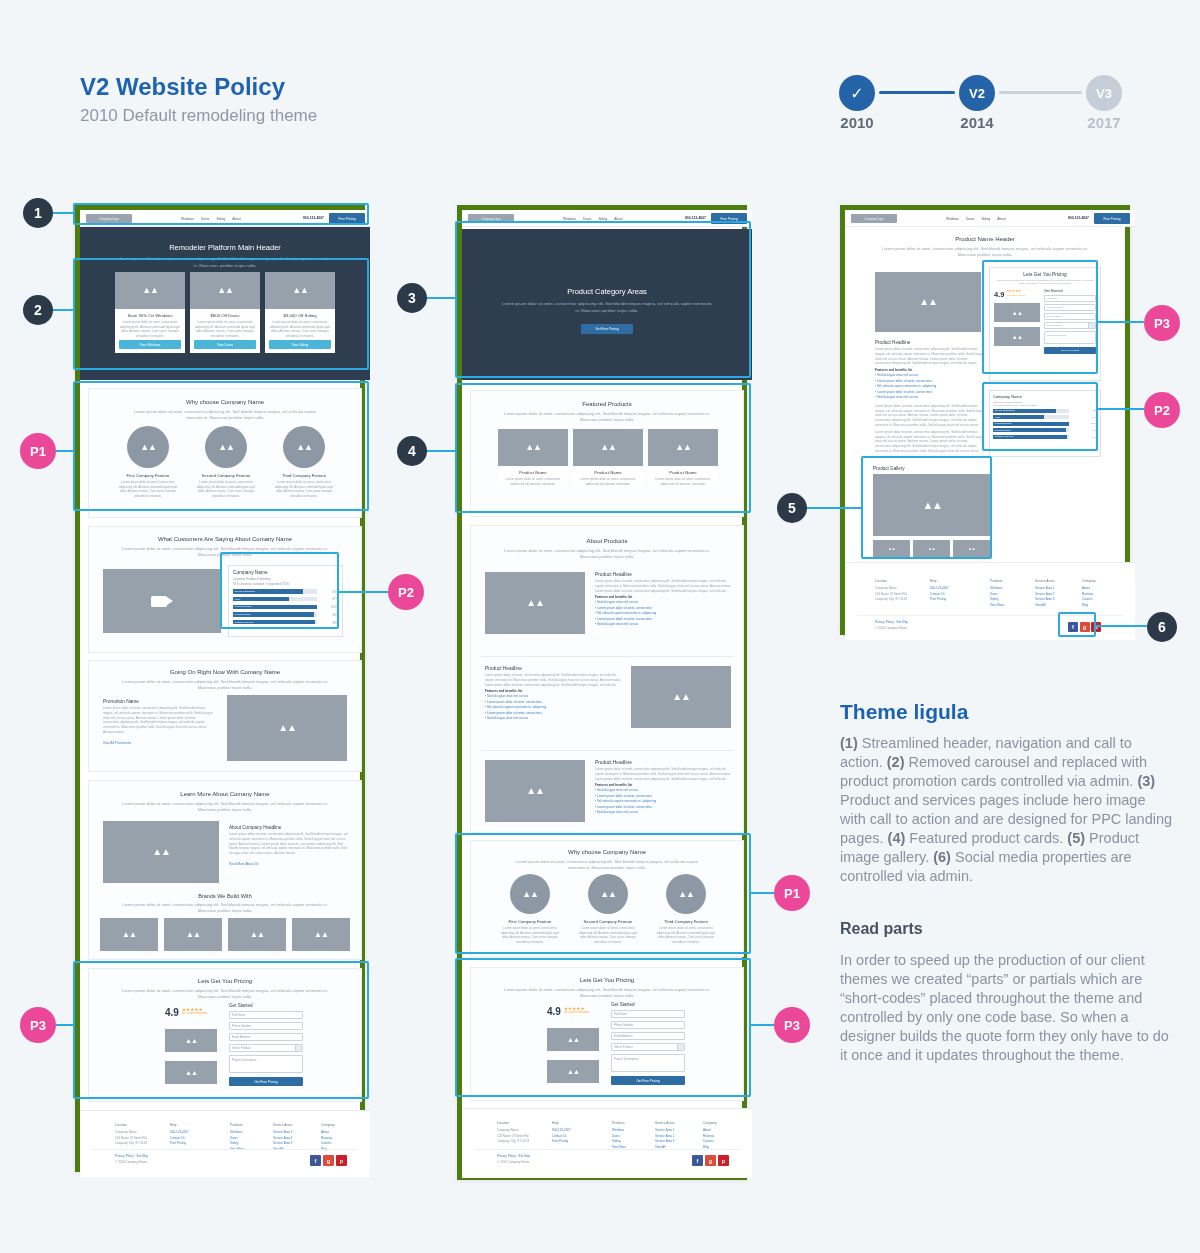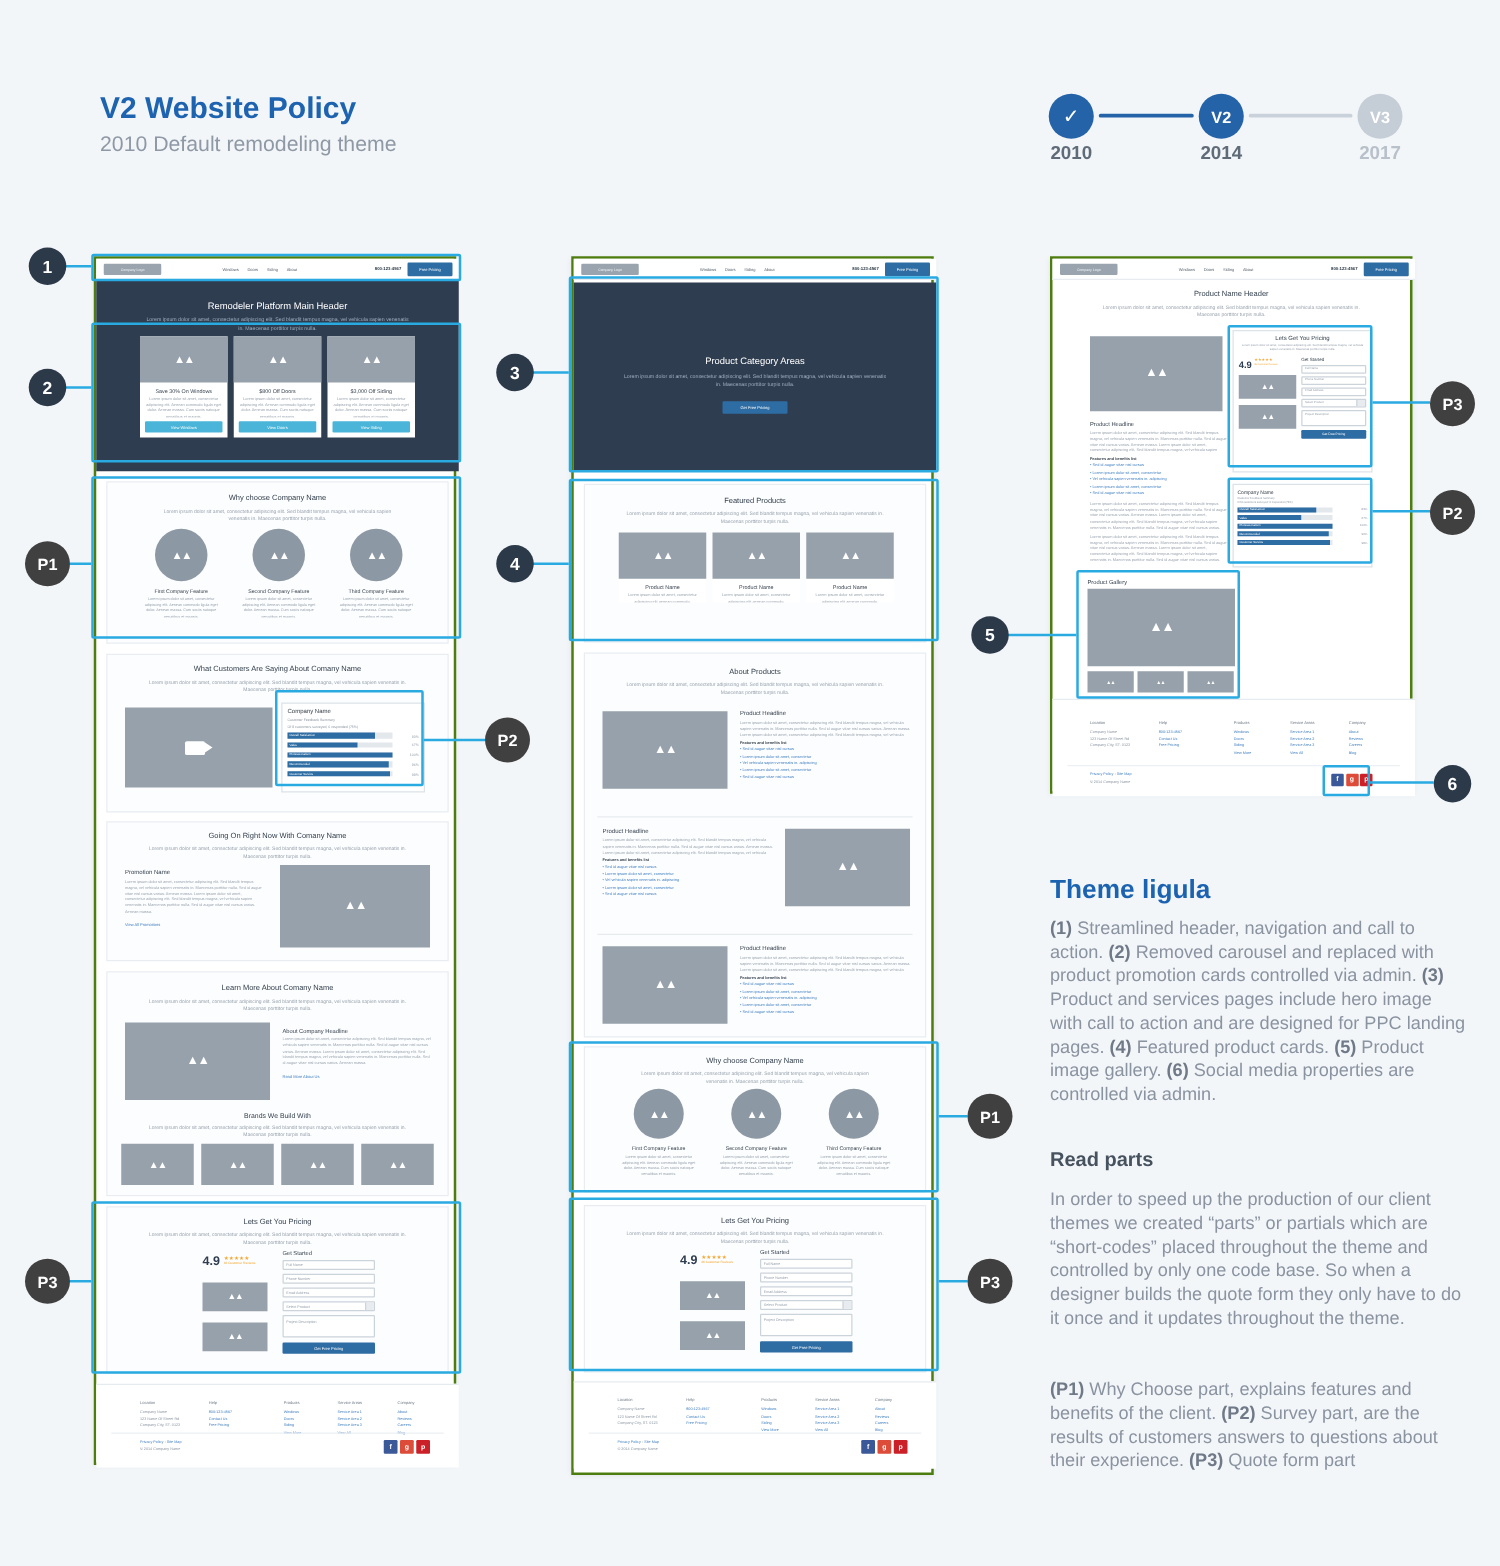--- a/index.html
+++ b/index.html
@@ -17,21 +17,21 @@
 .tl-line.gray{background:#c9d2da}
 .tl-c{position:absolute;top:75px;width:36px;height:36px;border-radius:50%;color:#fff;font-weight:bold;font-size:13px;display:flex;align-items:center;justify-content:center}
 .tl-c.blue{background:#2563a8}
 .tl-c.gray{background:#c5ced6}
 .tl-check{font-size:16px;font-weight:bold}
 .tl-y{position:absolute;top:114px;width:36px;text-align:center;font-size:15px;font-weight:bold}
 .tl-y.dark{color:#5f6b77}
 .tl-y.light{color:#b8c1ca}
 
 
-.wf{position:absolute;background:#fff;border:2px solid #4d7c0f;box-shadow:0 1px 4px rgba(40,60,80,.10)}
+.wf{position:absolute;background:#fff;border:5px solid #4d7c0f;box-shadow:0 1px 4px rgba(40,60,80,.10)}
 .sec{position:absolute;background:#fcfdfe;border:1px solid #e9edf2;overflow:hidden}
 .ph{background:#97a1ab;display:flex;align-items:center;justify-content:center}
 .mtn{color:#fff;letter-spacing:-.12em;line-height:1}
 .mtn::before{content:"▲▲"}
 .ctitle{position:absolute;left:0;right:0;text-align:center;color:#323e4c}
 .csub{position:absolute;left:50%;transform:translateX(-50%);text-align:center;font-size:4px;color:#99a3af;line-height:1.5}
 .btn-blue{background:#2e6da4;color:#fff;display:flex;align-items:center;justify-content:center;border-radius:1px}
 .btn-cyan{background:#4ab5d8;color:#fff;display:flex;align-items:center;justify-content:center;border-radius:1px}
 .lnk{color:#3f7fc1}
 
@@ -112,21 +112,21 @@
 
 .vcam{position:relative;width:16px;height:11px;background:#fff;border-radius:1.5px;margin-right:7px}
 .vcam::after{content:"";position:absolute;right:-6px;top:1.5px;border-top:4px solid transparent;border-bottom:4px solid transparent;border-left:6px solid #fff}
 
 
 .w3box{position:absolute;background:#fff;border:1px solid #dce3e9}
 
 
 .badge{position:absolute;border-radius:50%;color:#fff;font-weight:bold;display:flex;align-items:center;justify-content:center;z-index:30}
 .badge.n{width:30px;height:30px;background:#2b3949;font-size:14px}
-.badge.p{width:36px;height:36px;background:#404040;font-size:13px}
+.badge.p{width:36px;height:36px;background:#ec4899;font-size:13px}
 .aline{position:absolute;height:2px;background:#29abe2;z-index:25}
 .abox{position:absolute;border:2px solid #29abe2;border-radius:2px;z-index:20;pointer-events:none}
 
 
 .sum-title{position:absolute;left:840px;top:700px;font-size:21px;font-weight:bold;color:#1b63b1}
 .sum-body{position:absolute;width:334px;font-size:14.5px;line-height:19px;color:#8a93a0}
 .sum-body b{color:#6f7987}
 .parts-title{position:absolute;left:840px;top:920px;font-size:16px;font-weight:bold;color:#47525f}
 </style>
 </head>
@@ -809,17 +809,14 @@
   <div class="badge p" style="left:1144px;top:305px">P3</div>
   <div class="badge p" style="left:1144px;top:392px">P2</div>
   <div class="badge n" style="left:1147px;top:612px">6</div>
 
   <div class="sum-title">Theme ligula</div>
   <div class="sum-body" style="left:840px;top:734px">
     <b>(1)</b><span> Streamlined header, navigation and call to action. </span><b>(2)</b><span> Removed carousel and replaced with product promotion cards controlled via admin. </span><b>(3)</b><span> Product and services pages include hero image with call to action and are designed for PPC landing pages. </span><b>(4)</b><span> Featured product cards. </span><b>(5)</b><span> Product image gallery. </span><b>(6)</b><span> Social media properties are controlled via admin.</span>
   </div>
   <div class="parts-title">Read parts</div>
   <div class="sum-body" style="left:840px;top:951px">In order to speed up the production of our client themes we created “parts” or partials which are “short-codes” placed throughout the theme and controlled by only one code base. So when a designer builds the quote form they only have to do it once and it updates throughout the theme.</div>
-  <div class="sum-body" style="left:840px;top:1103px">
-    <b>(P1)</b><span> Why Choose part, explains features and benefits of the client. </span><b>(P2)</b><span> Survey part, are the results of customers answers to questions about their experience. </span><b>(P3)</b><span> Quote form part</span>
-  </div>
 
 </div>
 
 </body></html>

